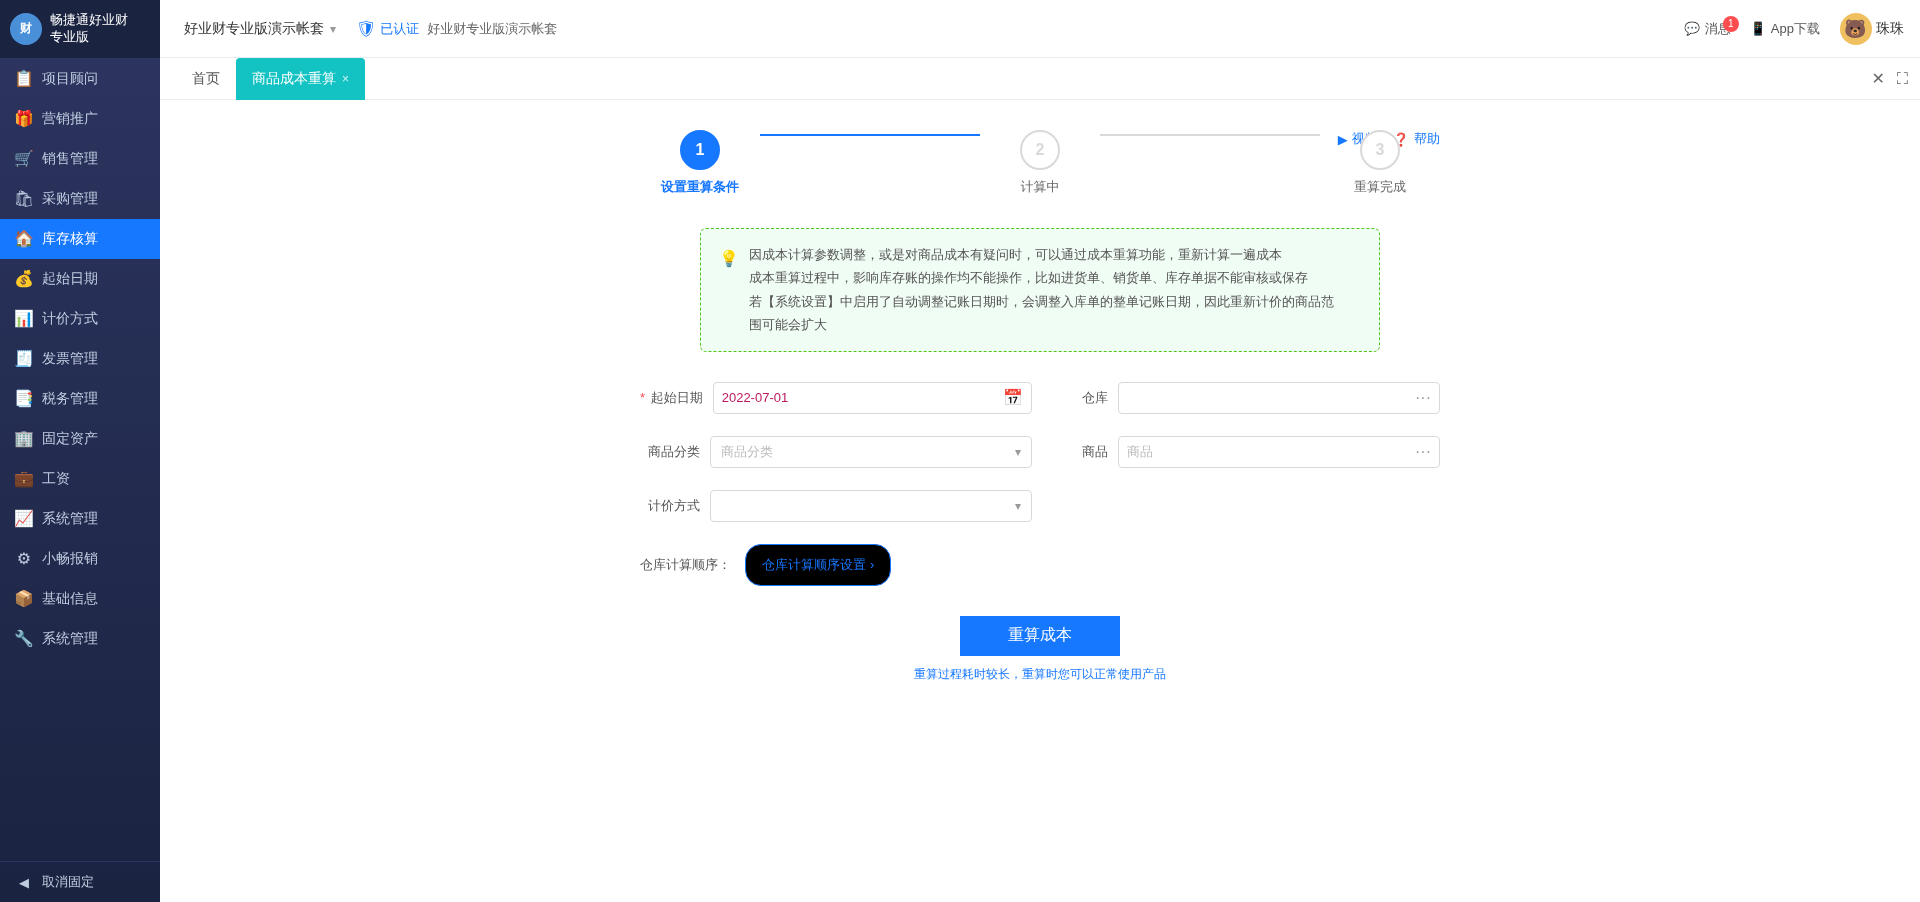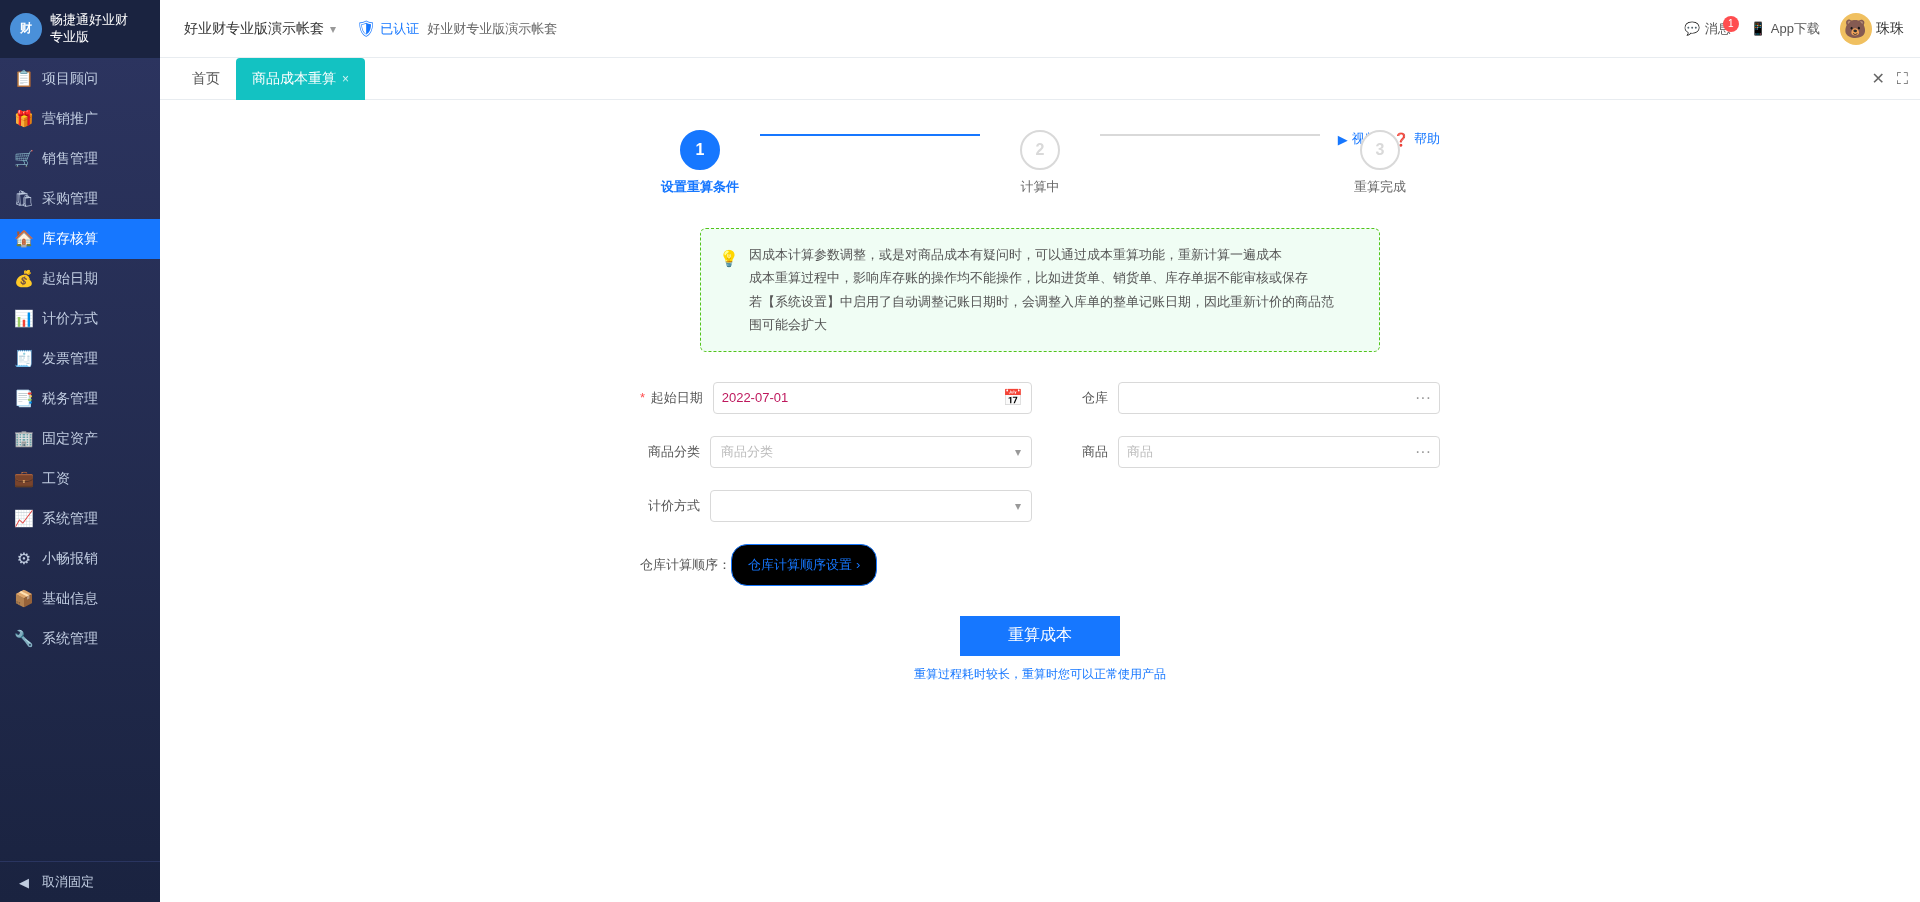--- a/index.html
+++ b/index.html
@@ -292,21 +292,21 @@
       display: flex; align-items: center;
       padding: 0 10px;
       cursor: pointer;
       position: relative;
     }
     .select-wrap .placeholder { color: #bbb; font-size: 13px; flex: 1; }
     .select-wrap .chevron { color: #999; font-size: 12px; }
     .warehouse-order-row {
       display: flex; align-items: center;
       margin-bottom: 22px;
-      gap: 0;
+      gap: 14px;
     }
     .warehouse-order-label { color: #555; font-size: 13px; white-space: nowrap; min-width: 80px; }
     .warehouse-order-value { color: #555; font-size: 13px; flex: 1; }
     .warehouse-order-btn {
       height: 42px;
       padding: 0 16px;
       border: 1px solid #1677ff;
       border-radius: 16px;
       color: #1677ff;
       background: #000000;

